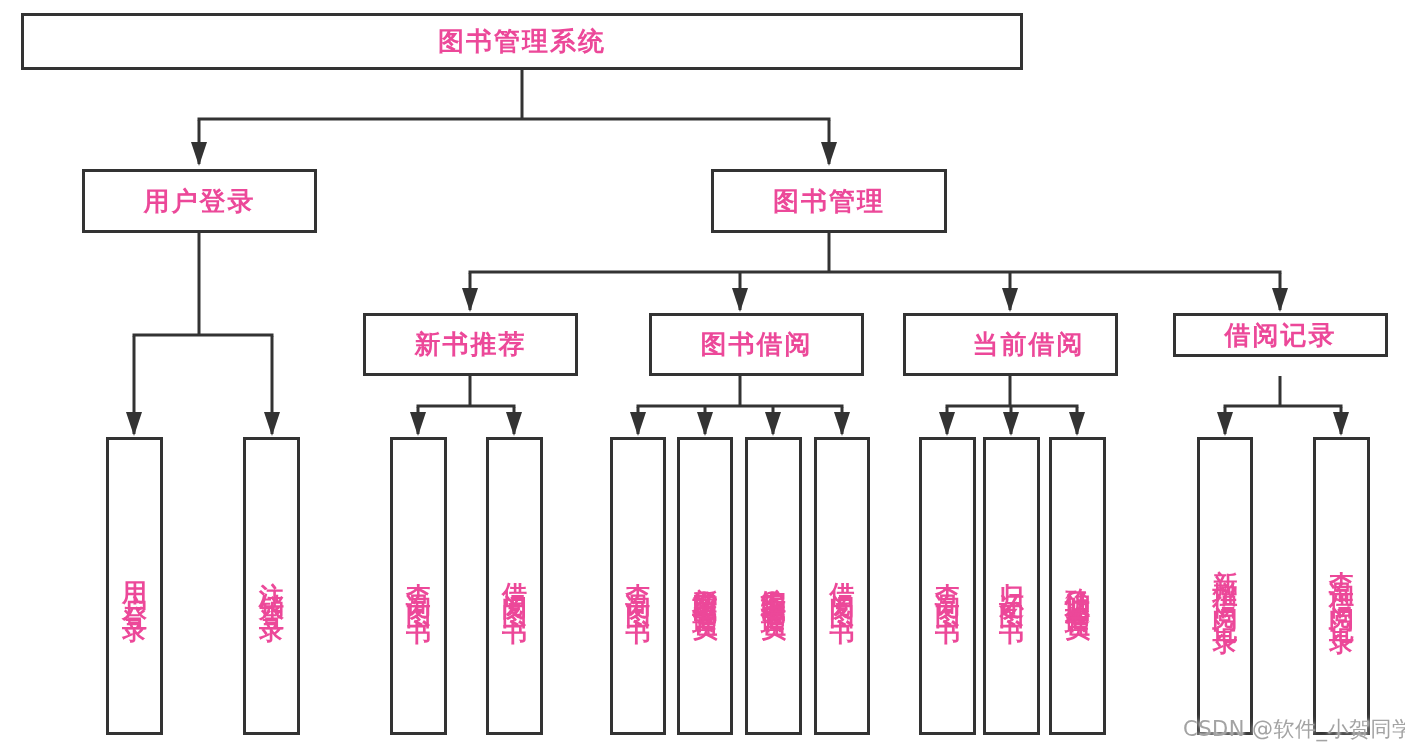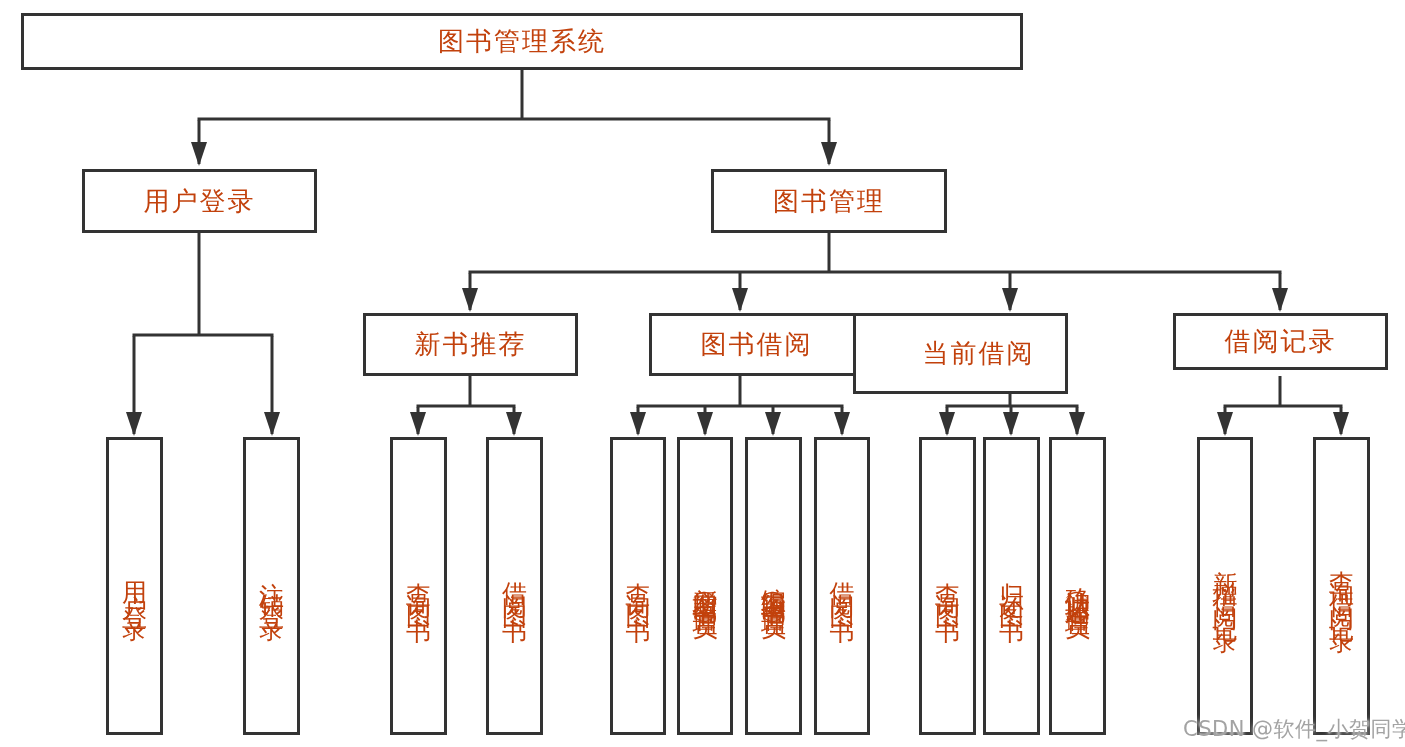--- a/index.html
+++ b/index.html
@@ -9,25 +9,26 @@
     background:#ffffff;
     font-family:"DejaVu Sans","Liberation Sans",sans-serif;
     overflow:hidden;
   }
   .wires { position:absolute; left:0; top:0; pointer-events:none; }
   .box {
     position:absolute;
     box-sizing:border-box;
     background:#ffffff;
     border:3px solid #333333;
-    color:#c2410c;
+    color:#ec4899;
     display:flex;
     align-items:center;
     justify-content:center;
     text-align:center;
+    font-weight:bold;
   }
   .h { font-size:26px; letter-spacing:2px; white-space:nowrap; }
   .v {
     writing-mode:vertical-rl;
     text-orientation:mixed;
     font-size:25px;
     letter-spacing:12px;
     line-height:1;
   }
   .vl { letter-spacing:4px; }
@@ -96,22 +97,22 @@
     </g>
   </svg>
 
   <div class="box h" style="left:21px; top:13px; width:1002px; height:57px;">图书管理系统</div>
 
   <div class="box h" style="left:82px; top:169px; width:235px; height:64px;">用户登录</div>
   <div class="box h" style="left:363px; top:313px; width:215px; height:63px;">新书推荐</div>
 
   <div class="box h" style="left:711px; top:169px; width:236px; height:64px;">图书管理</div>
   <div class="box h" style="left:633px; top:313px; width:215px; height:63px;margin-left:16px;">图书借阅</div>
-  <div class="box h" style="left:853px; top:313px; width:215px; height:81px;padding-left:36px;">当前借阅</div>
-  <div class="box h" style="left:1173px; top:313px; width:215px; height:57px;">借阅记录</div>
+  <div class="box h" style="left:903px; top:313px; width:215px; height:63px;padding-left:36px;">当前借阅</div>
+  <div class="box h" style="left:1173px; top:313px; width:215px; height:44px;">借阅记录</div>
 
   <div class="box v" style="left:106px; top:437px; width:57px; height:298px;">用户登录</div>
   <div class="box v" style="left:243px; top:437px; width:57px; height:298px;">注销登录</div>
 
   <div class="box v" style="left:390px; top:437px; width:57px; height:298px;">查询图书</div>
   <div class="box v" style="left:486px; top:437px; width:57px; height:298px;">借阅图书</div>
 
   <div class="box v" style="left:610px; top:437px; width:56px; height:298px;">查询图书</div>
   <div class="box v vl" style="left:677px; top:437px; width:56px; height:298px;">新增图书（管理员）</div>
   <div class="box v vl" style="left:745px; top:437px; width:57px; height:298px;">编辑图书（管理员）</div>

